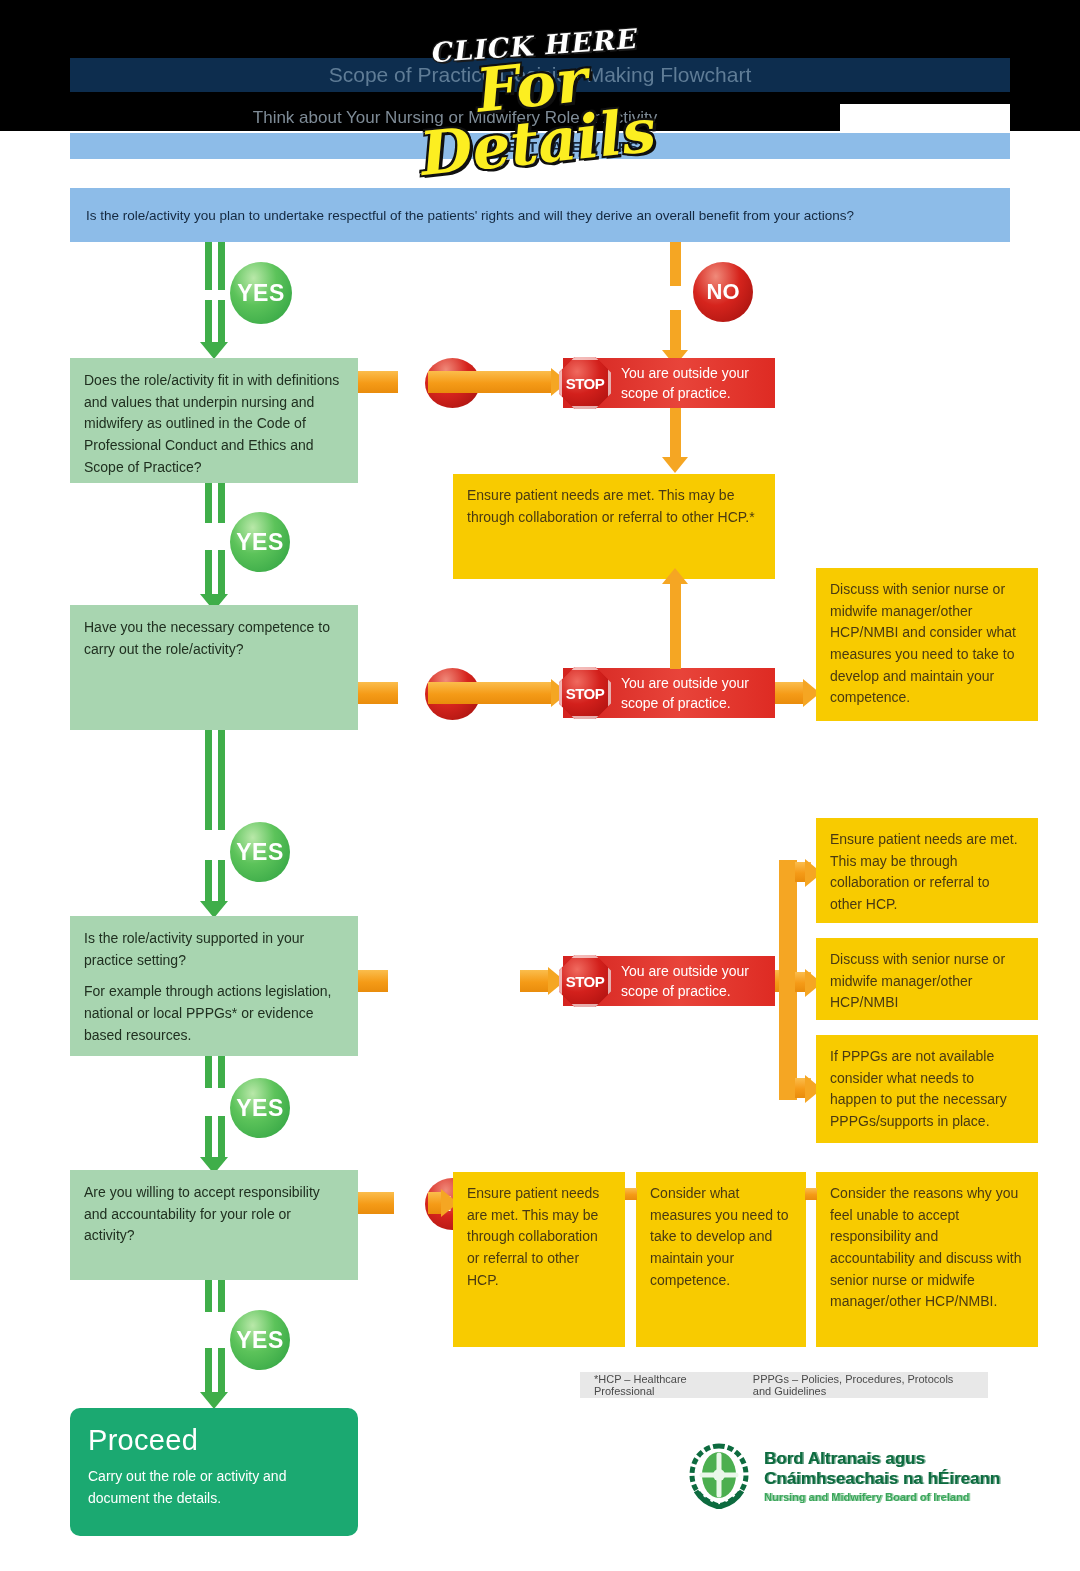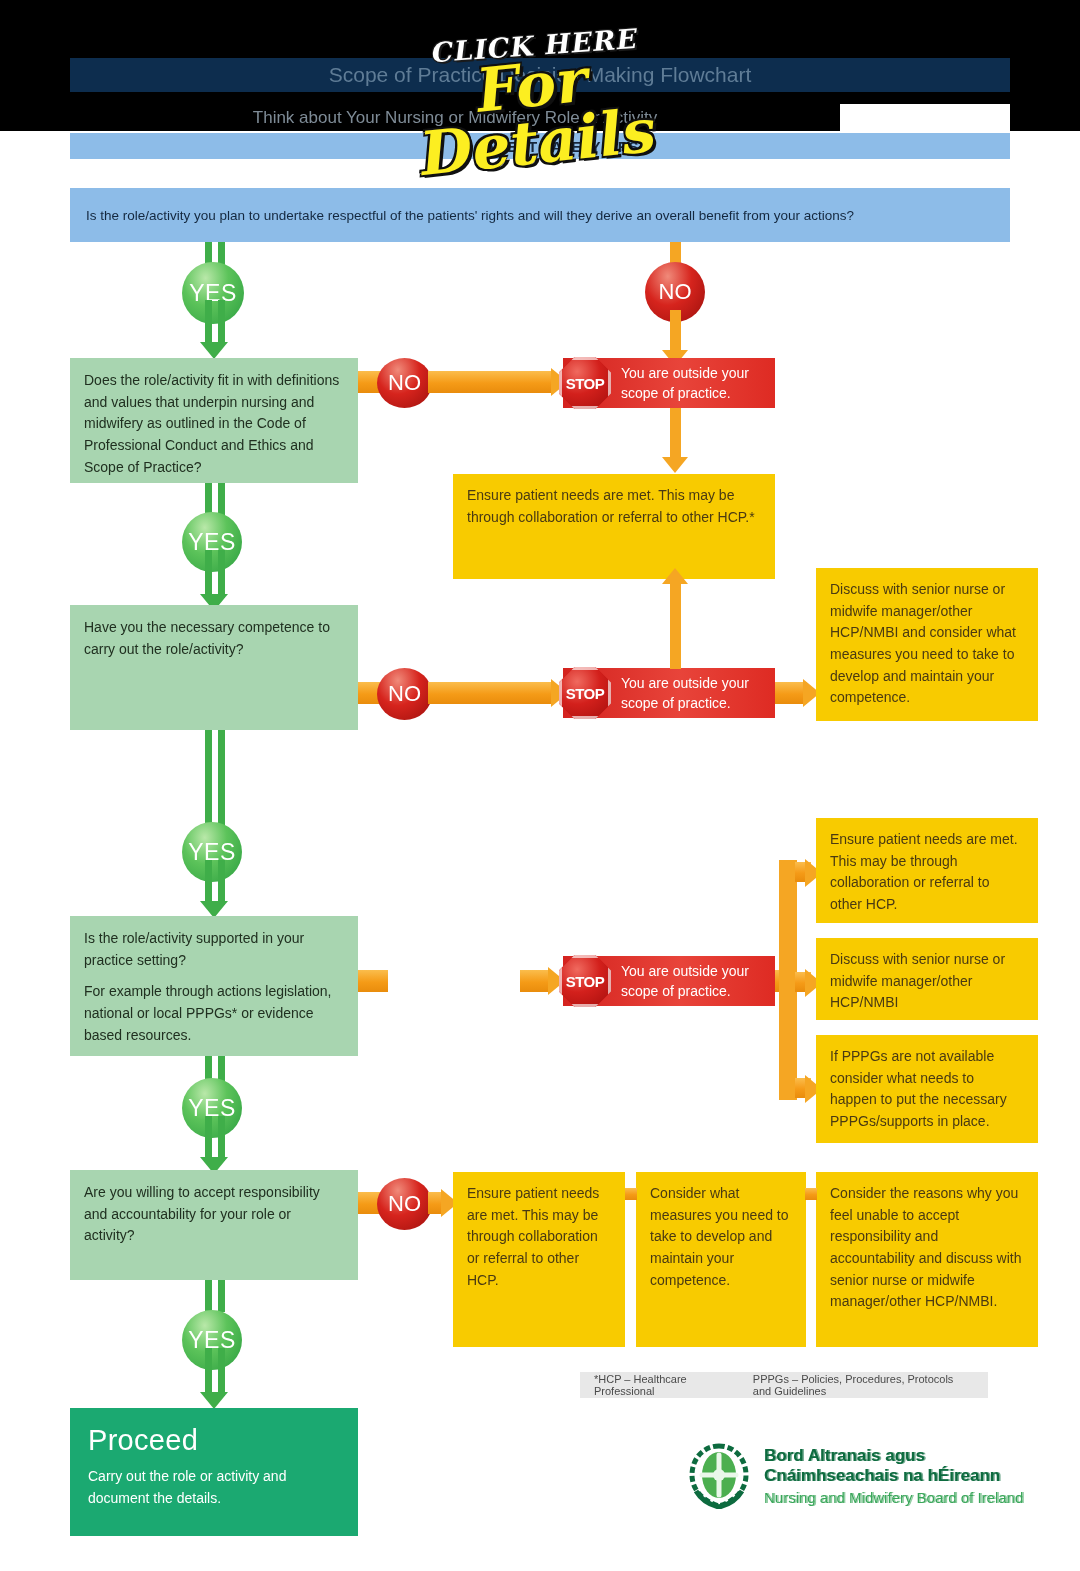--- a/index.html
+++ b/index.html
@@ -85,21 +85,21 @@
     clip-path: polygon(30% 0%,70% 0%,100% 30%,100% 70%,70% 100%,30% 100%,0% 70%,0% 30%);
     display:flex; align-items:center; justify-content:center;
     color:#fff; font-weight:bold; font-size:15px;
     letter-spacing:-0.5px;
     box-shadow: inset 0 0 0 3px rgba(255,255,255,0.65);
   }
 
   
   .badge {
     position:absolute; display:flex; align-items:center; justify-content:center;
-    color:#fff; font-weight:normal; border-radius:50%;
+    color:#fff; font-weight:bold; border-radius:50%;margin-left:48px;
   }
   .badge-yes {
     background-image:radial-gradient(ellipse at 38% 26%, #b9e8a9 0%, #5cc35a 42%, #2a9e3f 100%);
     font-size:23px; letter-spacing:0.5px;
   }
   .badge-no {
     background-image:radial-gradient(ellipse at 38% 24%, #f08a7a 0%, #d6241d 45%, #9c0f0c 100%);
     font-size:22px;
   }
   .badge-unsure {
@@ -142,21 +142,21 @@
 
   
   .logo { position:absolute; display:flex; align-items:center; gap:12px; }
   .logo-mark { width:66px; height:66px; position:relative; }
   .logo-text { display:flex; flex-direction:column; }
   .logo-l1, .logo-l2 {
     font-size:17px; font-weight:bold; color:#0d6b3f; line-height:1.15;
     text-shadow: 1.5px 0 0 rgba(13,107,63,0.55);
   }
   .logo-l3 {
-    font-size:15px; font-weight:normal; color:#3aa65a; margin-top:3px;
+    font-size:11px; font-weight:bold; color:#3aa65a; margin-top:3px;
     text-shadow: 1.5px 0 0 rgba(58,166,90,0.55);
   }
 </style>
 </head>
 <body>
 
 <div id="stage">
 
   <div class="blackband" style="top:0; height:58px;"></div>
   <div class="blackband" style="top:92px; height:12px;"></div>
@@ -312,21 +312,21 @@
   <div class="badge badge-yes" style="left:182px; top:1310px; width:60px; height:60px;">YES</div>
   <div class="vline-g" style="left:205px; top:1348px; width:7px; height:48px;"></div>
   <div class="vline-g" style="left:218px; top:1348px; width:7px; height:48px;"></div>
   <div class="arrow-down-g" style="left:200px; top:1392px;"></div>
 
   <div class="footnote" style="left:580px; top:1372px; width:408px; height:26px;">
     <span>*HCP – Healthcare Professional</span>
     <span>PPPGs – Policies, Procedures, Protocols and Guidelines</span>
   </div>
 
-  <div class="proceed" style="left:70px; top:1408px; width:288px; height:128px;">
+  <div class="proceed" style="left:70px; top:1408px; width:288px; height:128px;border-radius:10px;">
     <h2>Proceed</h2>
     <p>Carry out the role or activity and document the details.</p>
   </div>
 
   <div class="logo" style="left:686px; top:1443px;">
     <div class="logo-mark">
       <svg viewBox="0 0 66 66" width="66" height="66" aria-hidden="true">
         <path d="M33 3 C17 3 6 16 6 32 C6 46 16 58 33 63 C50 58 60 46 60 32 C60 16 49 3 33 3 Z" fill="none" stroke="#0d6b3f" stroke-width="5" stroke-dasharray="6 3"></path>
         <ellipse cx="33" cy="32" rx="17" ry="23" fill="#4caf50"></ellipse>
         <path d="M33 12 L33 52 M16 32 L50 32" stroke="#eaf7ea" stroke-width="5" stroke-linecap="round"></path>

